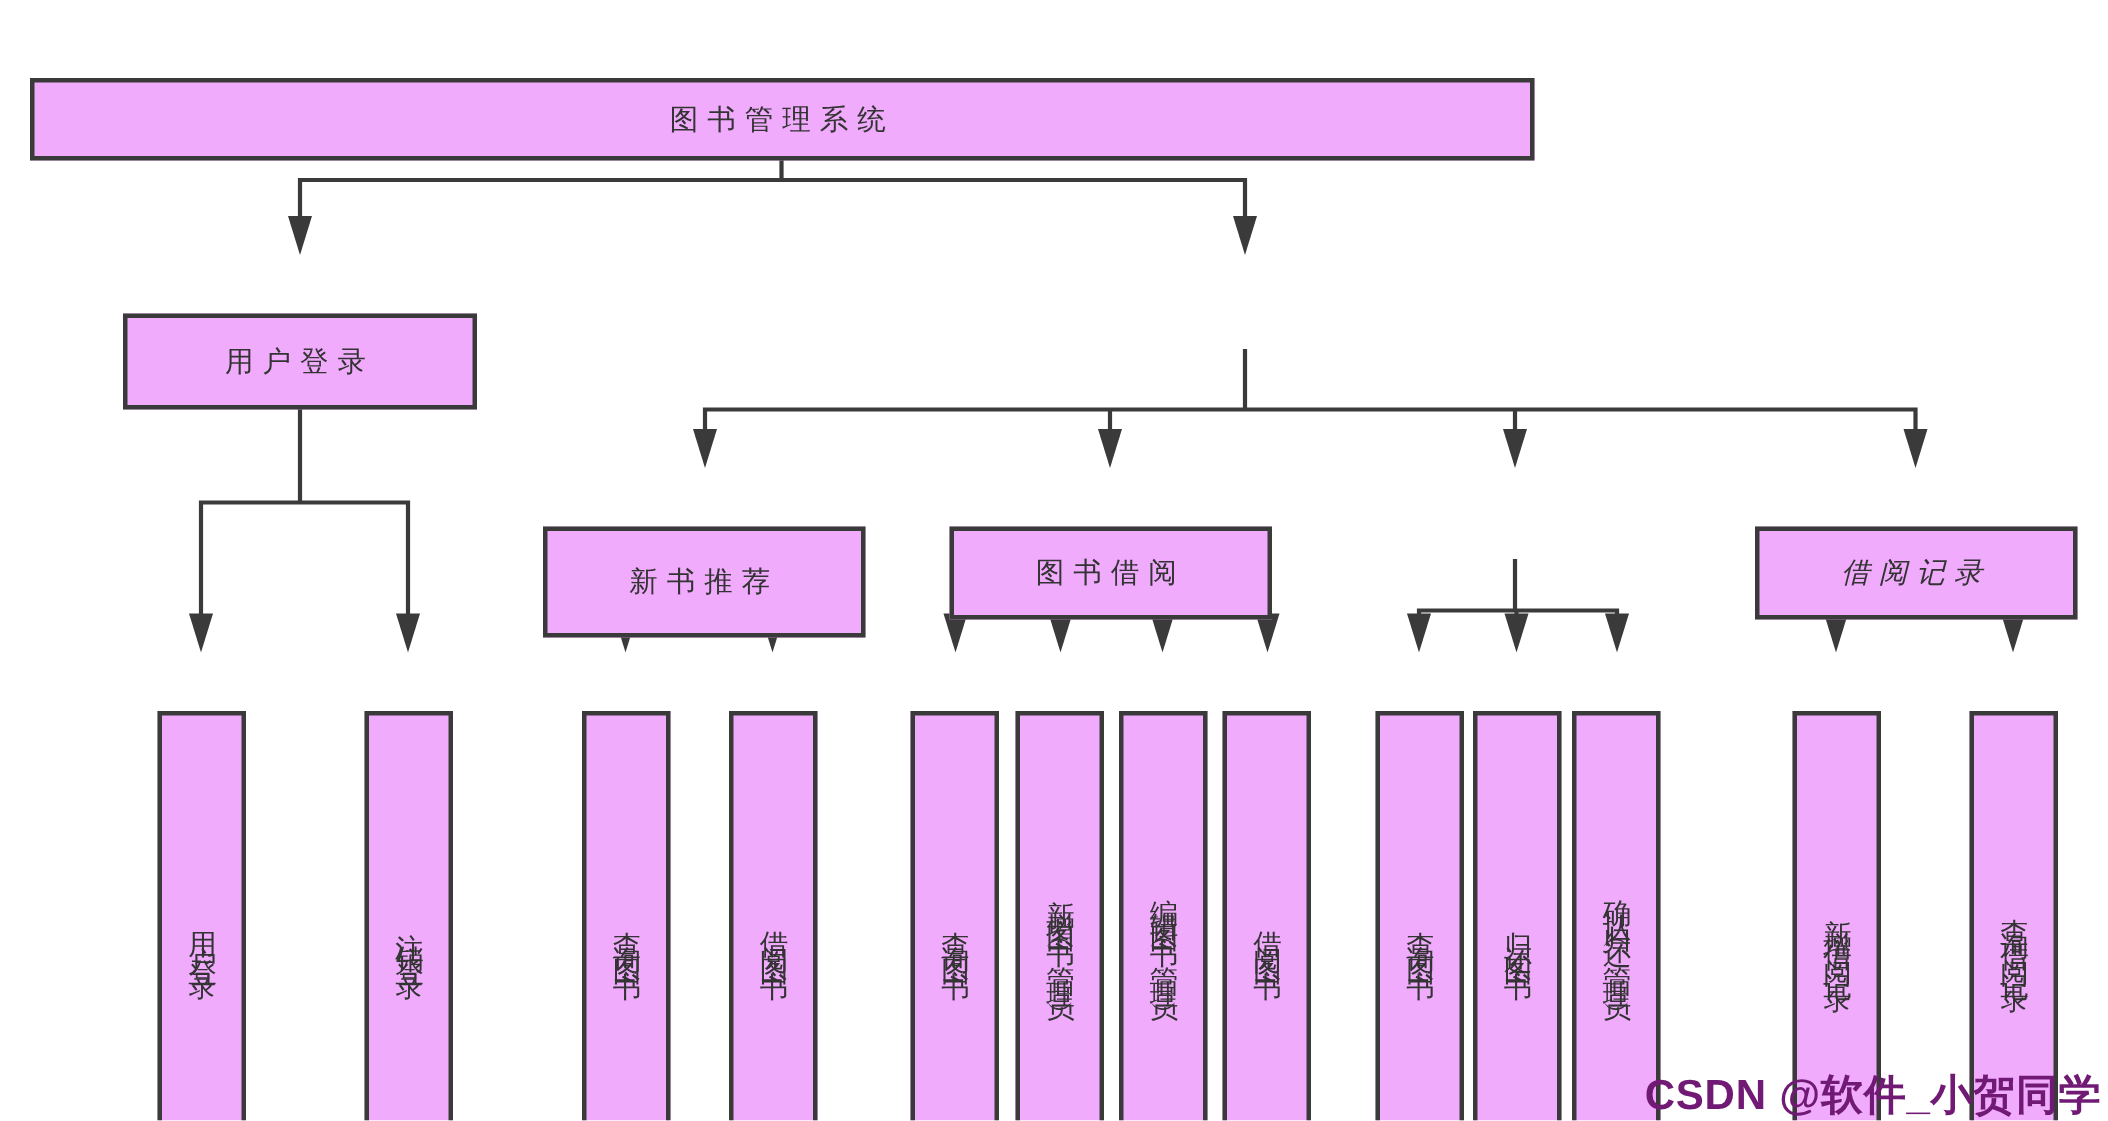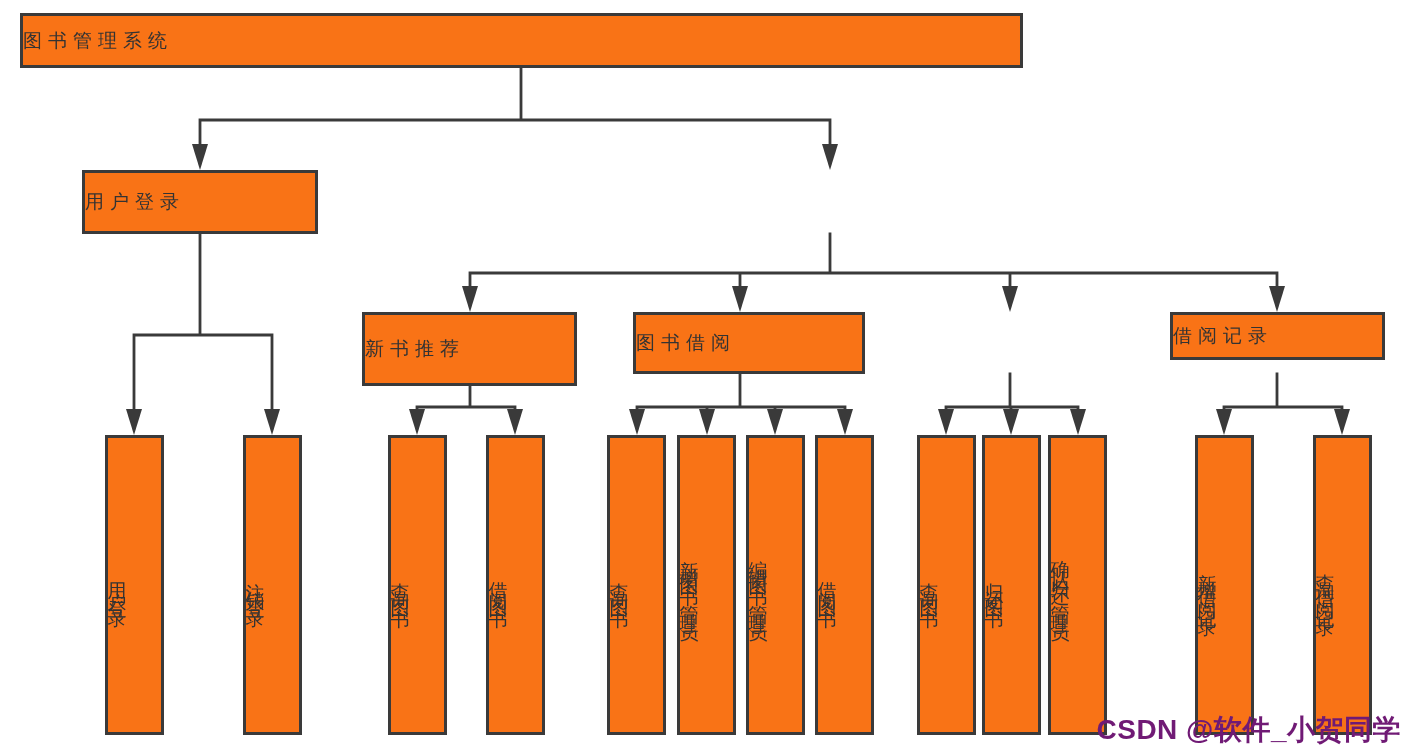--- a/index.html
+++ b/index.html
@@ -8,25 +8,27 @@
     width: 1405px;
     height: 747px;
     background: #ffffff;
     font-family: "Liberation Sans", "DejaVu Sans", sans-serif;
     overflow: hidden;
   }
   #wires { position: absolute; left: 0; top: 0; }
   .node {
     position: absolute;
     box-sizing: border-box;
-    background: #f97316;
+    background: #f0abfc;
     border: 3px solid #3a3a3a;
     display: flex;
     align-items: center;
+    justify-content: center;
     color: #333333;
+    margin-top: 39px;
   }
   .node .lbl {
     font-size: 19px;
     letter-spacing: 6px;
     white-space: nowrap;
     color: #333333;
   }
   .node.v .lbl {
     writing-mode: vertical-rl;
     text-orientation: mixed;
@@ -87,24 +89,24 @@
     <span class="lbl">图书管理系统</span>
   </div>
 
   <div class="node h" style="left:82px; top:170px; width:236px; height:64px;">
     <span class="lbl">用户登录</span>
   </div>
 
   <div class="node h" style="left:362px; top:312px; width:215px; height:74px;">
     <span class="lbl">新书推荐</span>
   </div>
-  <div class="node h" style="left:633px; top:312px; width:232px; height:62px;">
+  <div class="node h" style="left:633px; top:312px; width:215px; height:62px;">
     <span class="lbl">图书借阅</span>
   </div>
-  <div class="node h" style="left:1170px; top:312px; width:215px; height:48px;">
+  <div class="node h" style="left:1170px; top:312px; width:215px; height:62px;font-style:italic;">
     <span class="lbl">借阅记录</span>
   </div>
 
   <div class="node v" style="left:105px; top:435px; width:59px; height:300px;">
     <span class="lbl">用户登录</span>
   </div>
   <div class="node v" style="left:243px; top:435px; width:59px; height:300px;">
     <span class="lbl">注销登录</span>
   </div>
 

